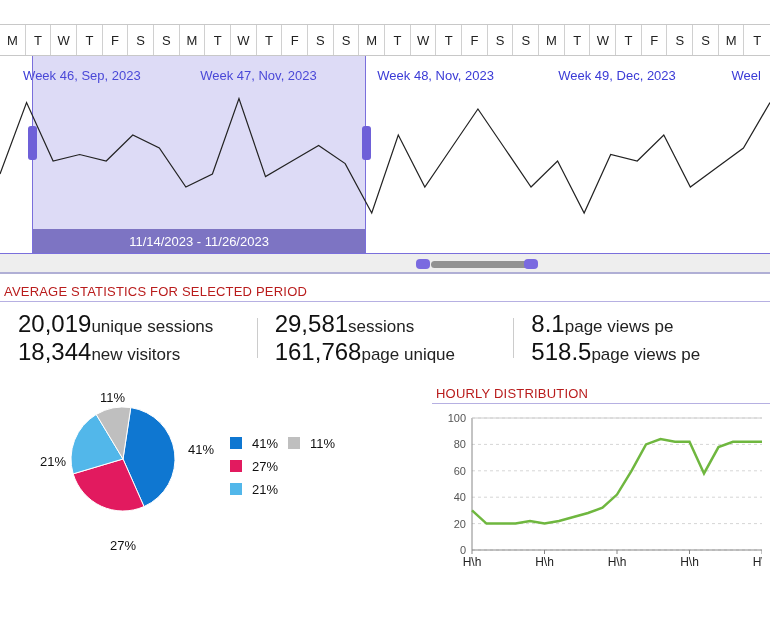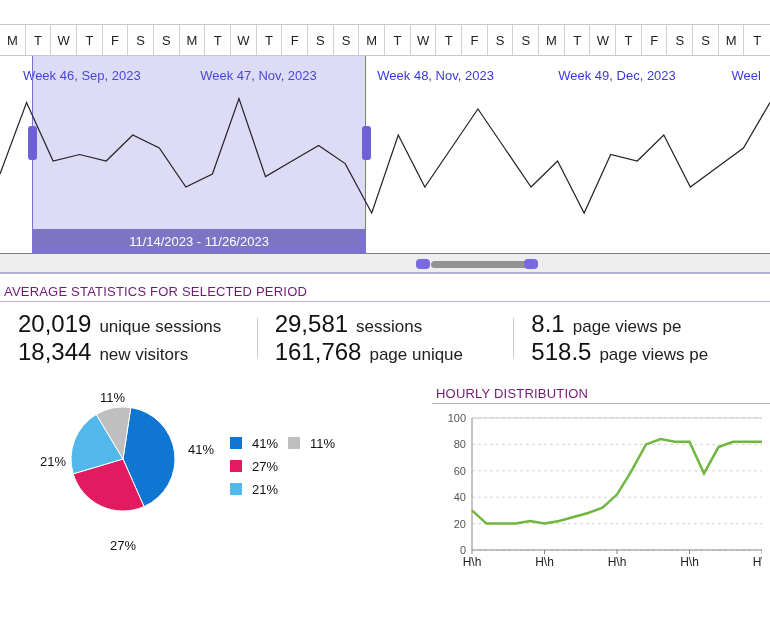--- a/index.html
+++ b/index.html
@@ -94,21 +94,21 @@
     position: absolute;
     top: 5px;
     height: 10px;
     width: 14px;
     background: #7a6ae0;
     border-radius: 4px;
   }
 
   .section-title {
     font-size: 13px;
-    color: #701a75;
+    color: #b91c1c;
     letter-spacing: 0.2px;
     padding: 6px 4px 2px 4px;
     border-bottom: 1px solid #b6b0e2;
     margin-top: 4px;
   }
 
   .stats-row {
     display: flex;
     align-items: stretch;
     padding: 8px 0 10px 0;
@@ -123,21 +123,20 @@
     position: absolute;
     left: 0;
     top: 8px;
     bottom: 8px;
     width: 1px;
     background: #ccc;
   }
   .stat-line {
     display: flex;
     align-items: baseline;
-    gap: 8px;
     white-space: nowrap;
   }
   .stat-value { font-size: 24px; color: #111; }
   .stat-label { font-size: 17px; color: #222; }
 
   .lower-row {
     display: flex;
     gap: 0;
   }
   .panel-left {

